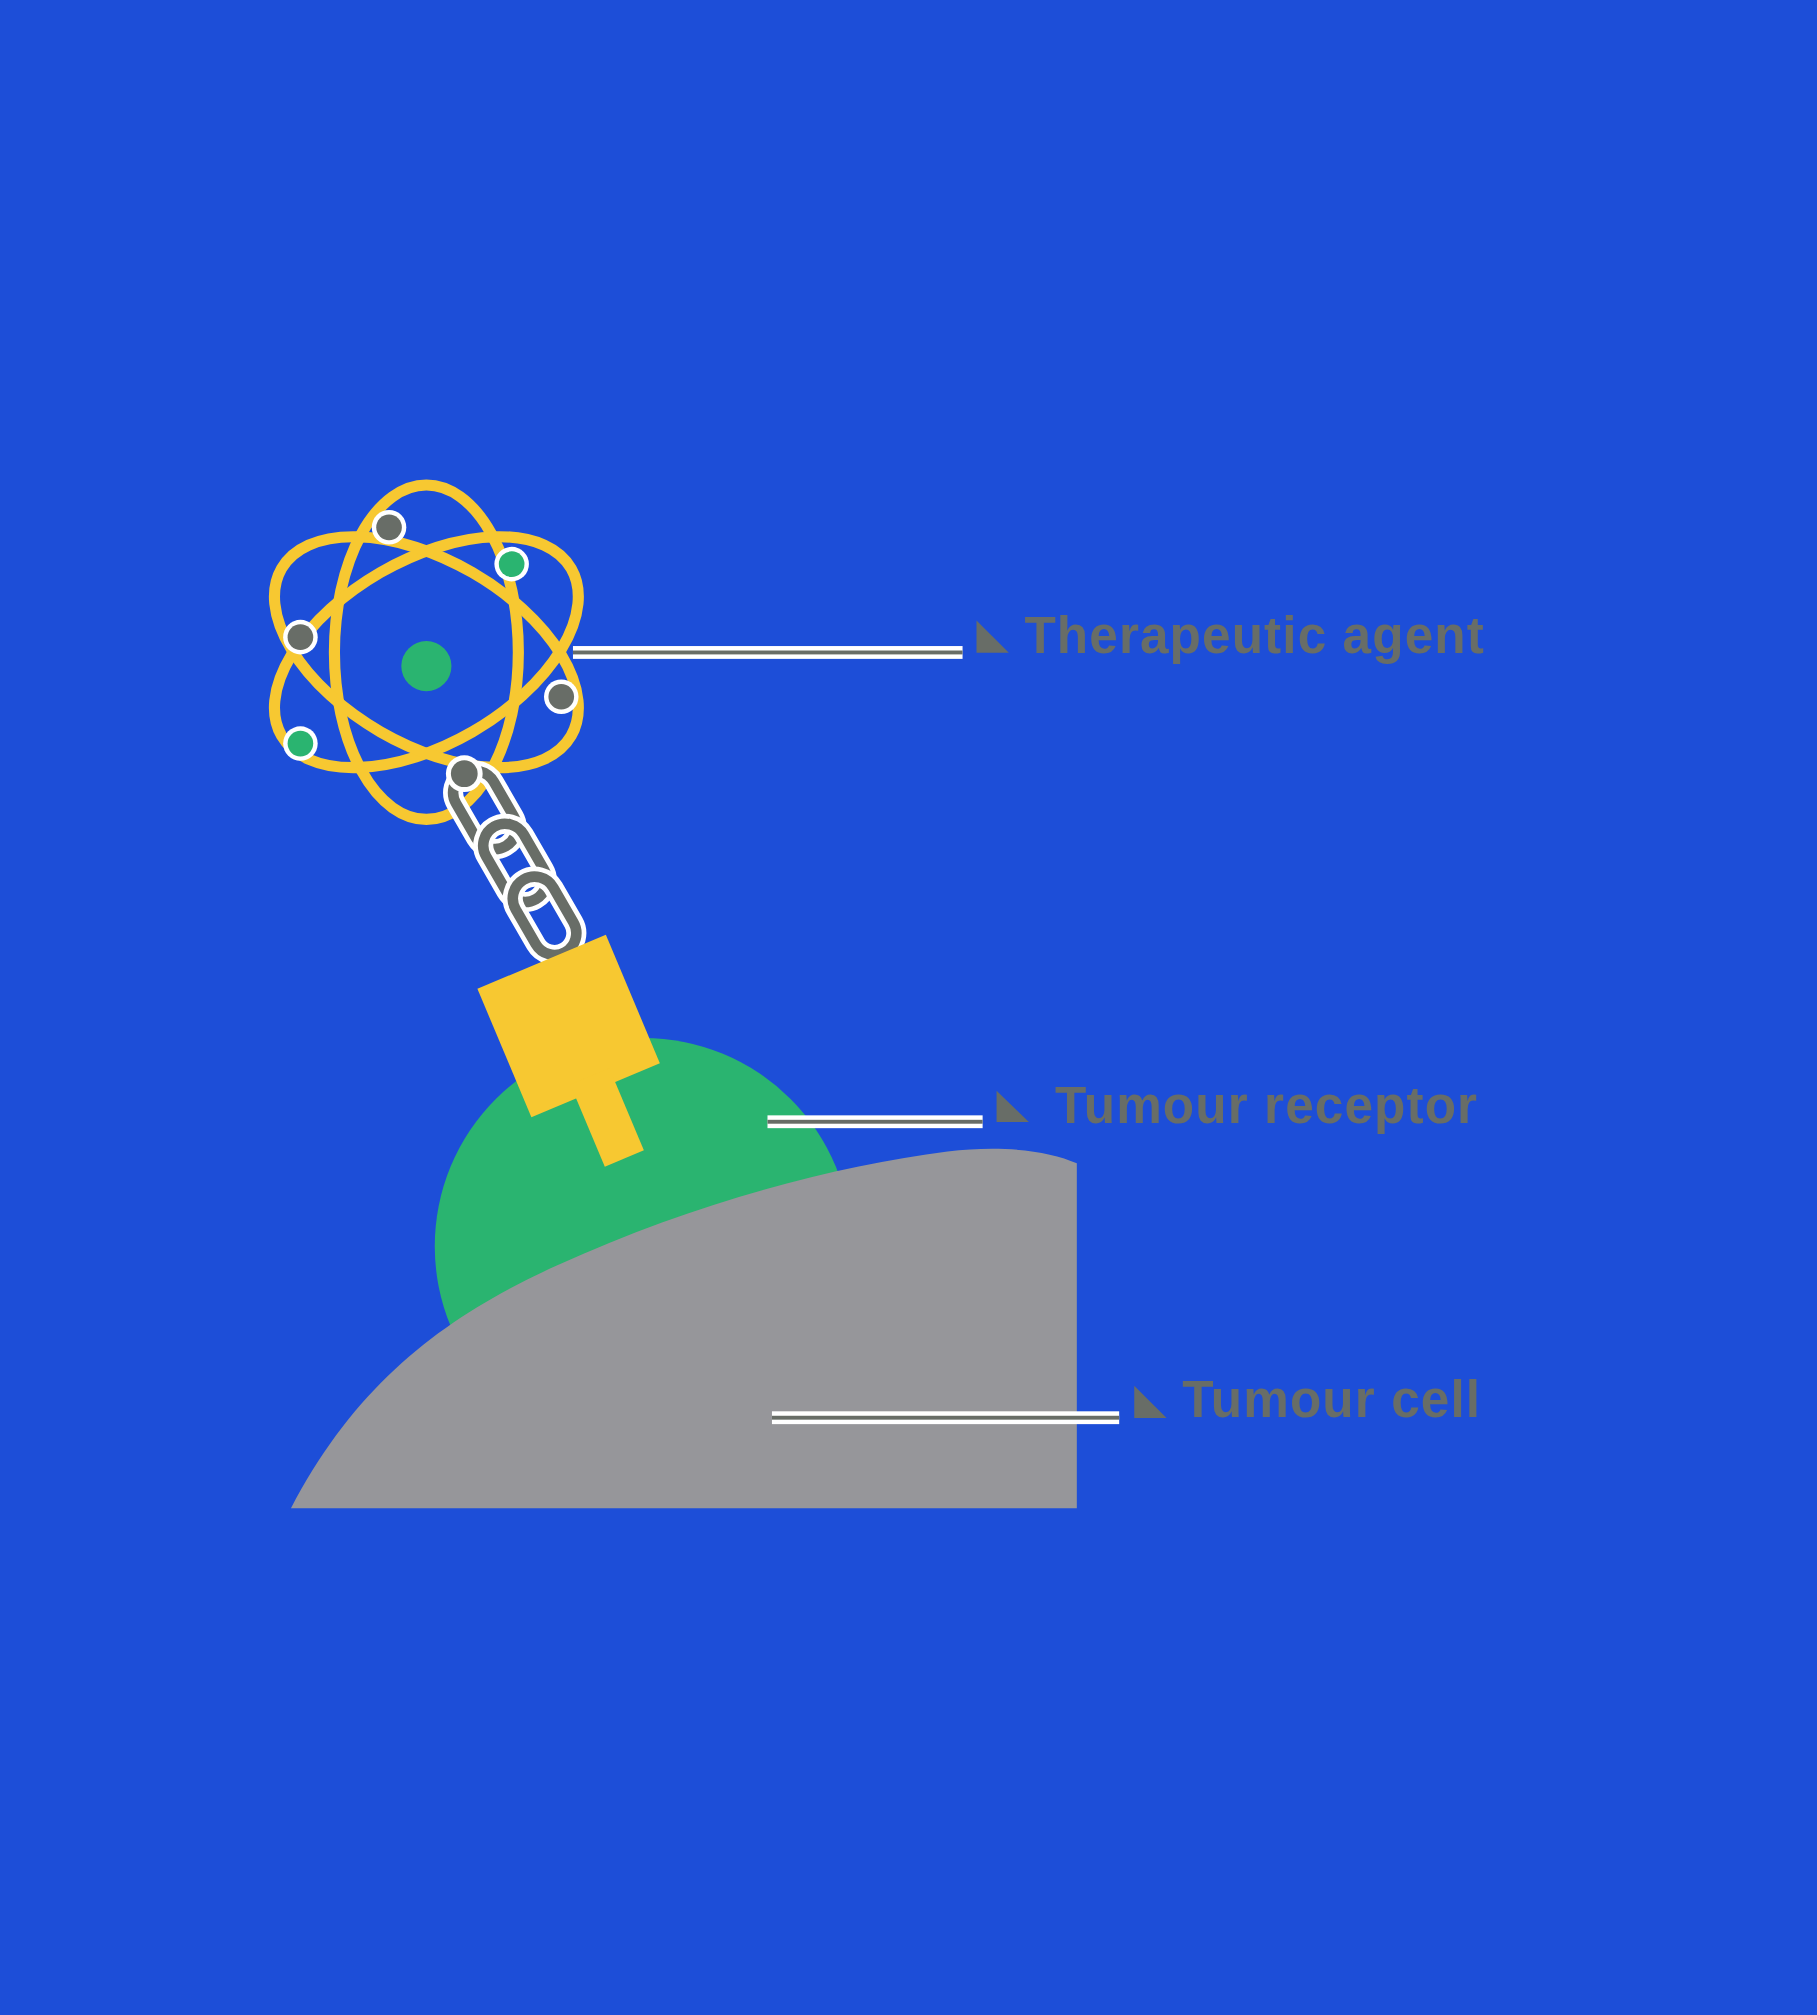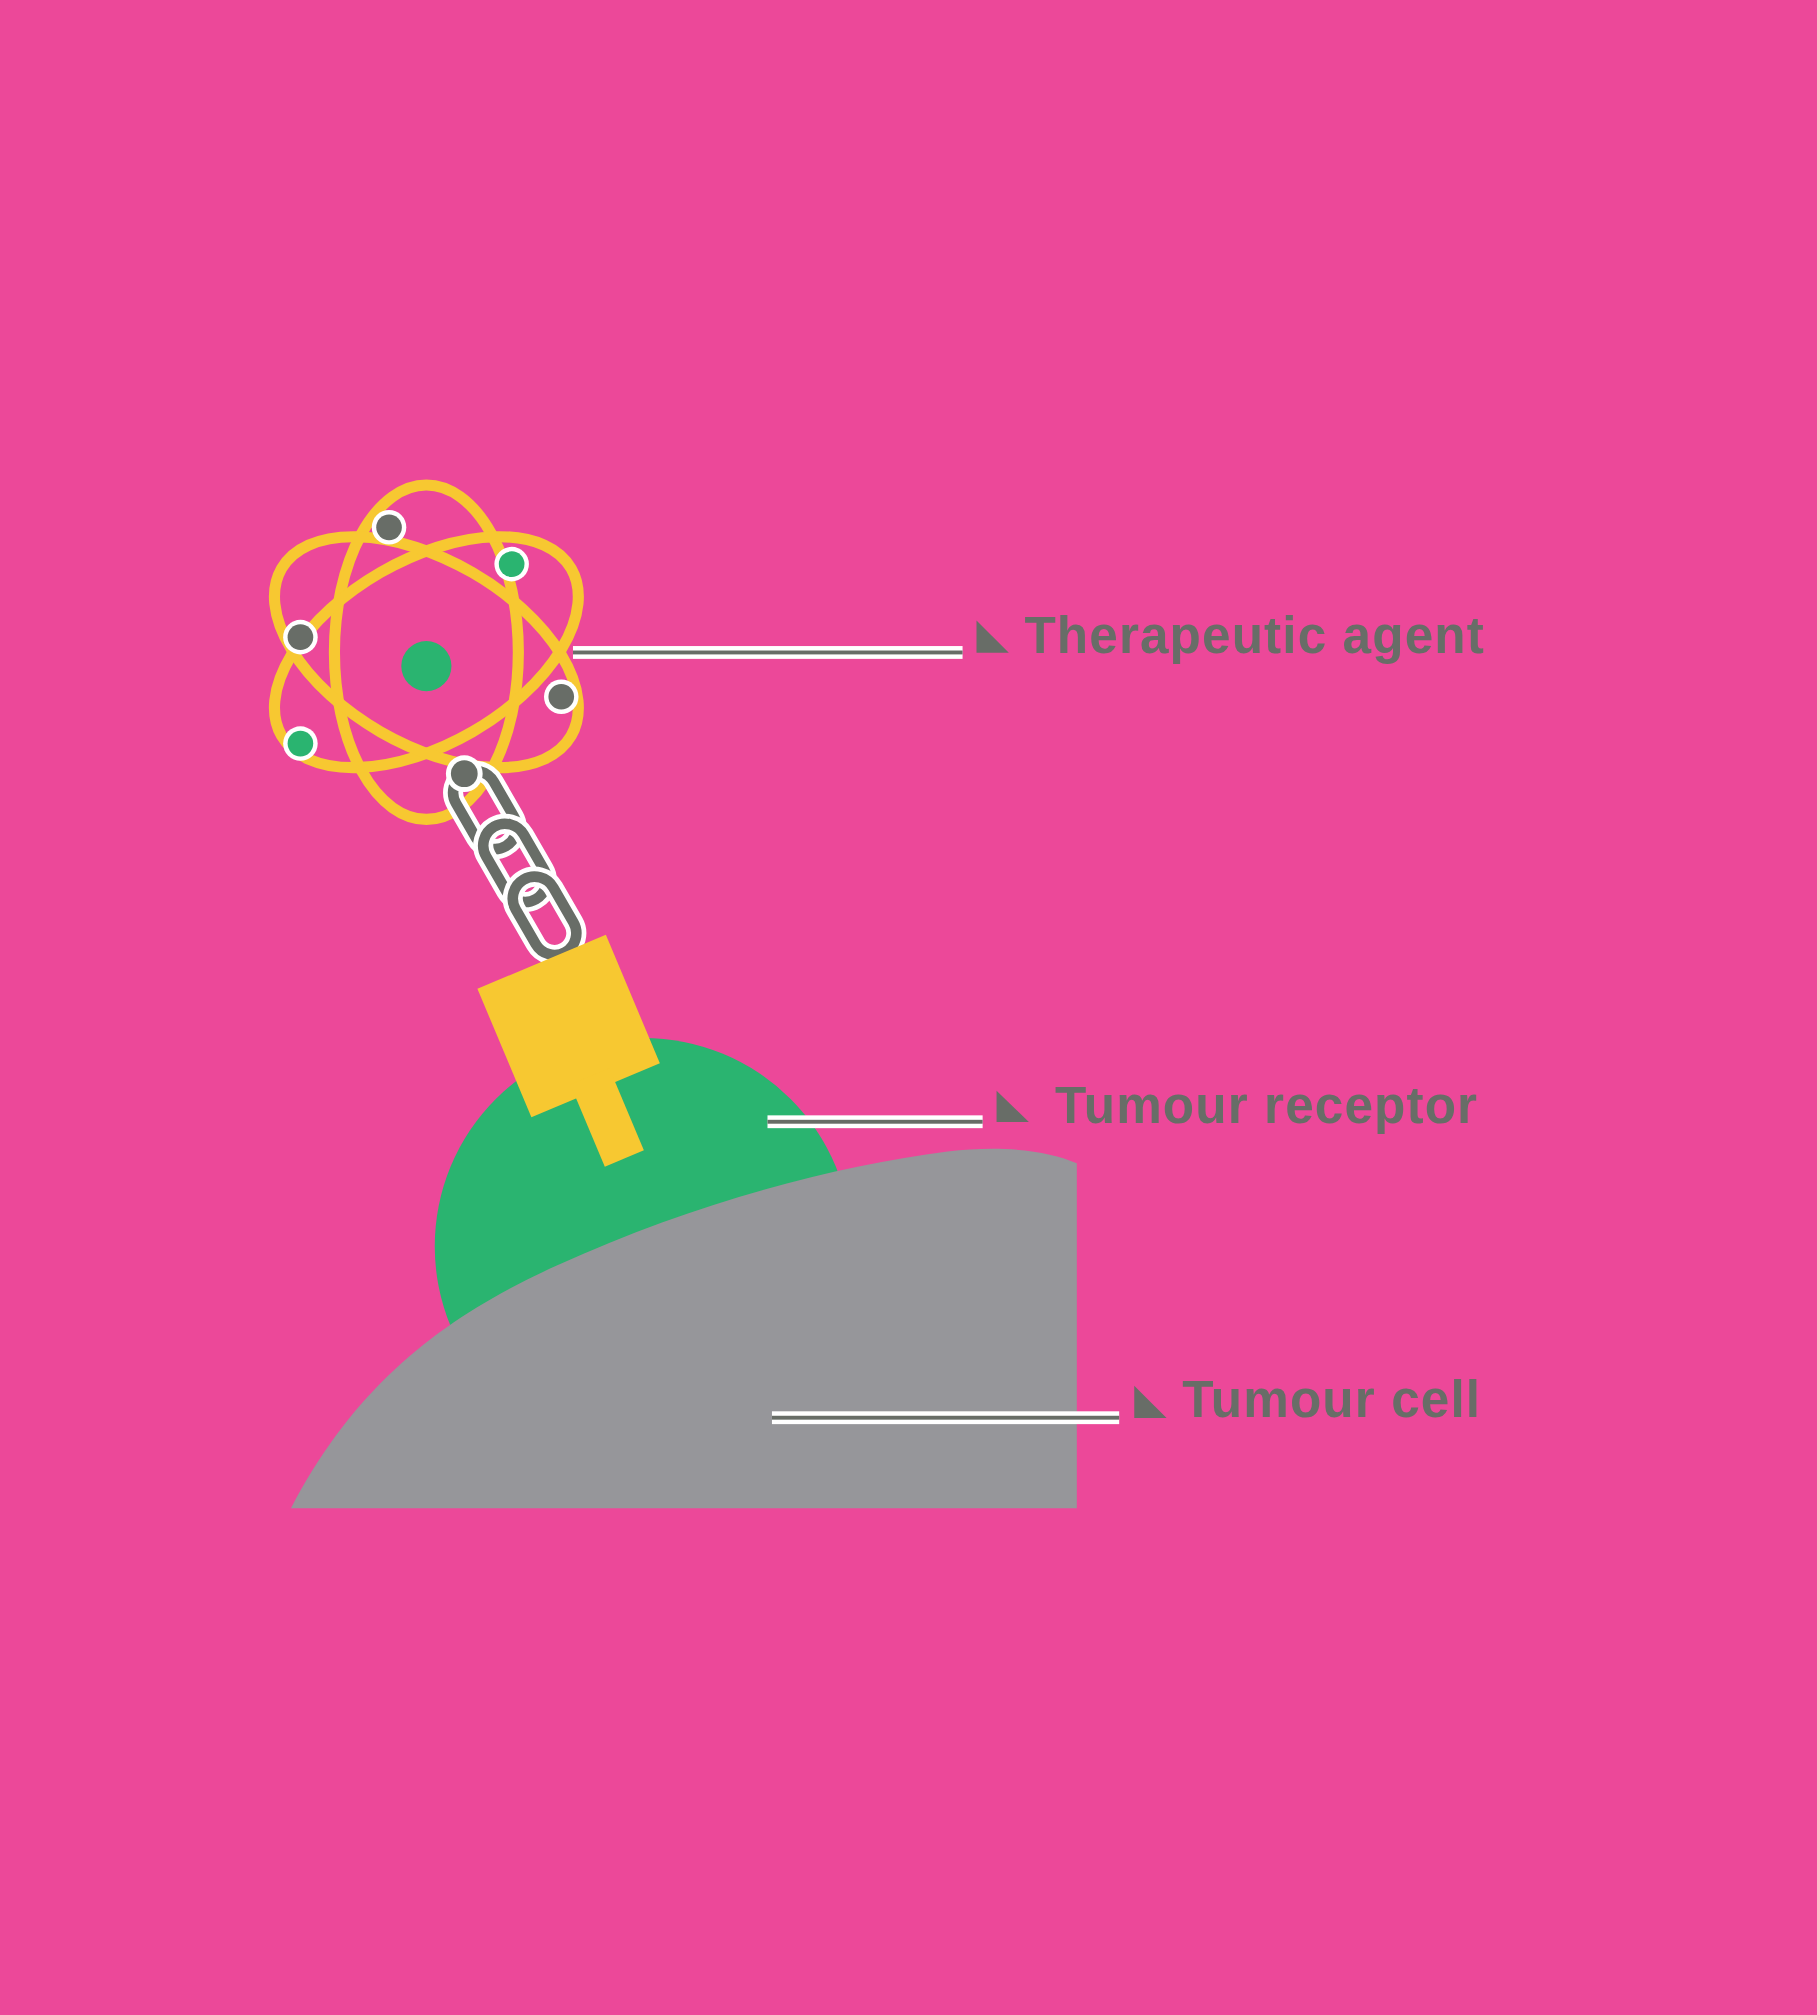--- a/index.html
+++ b/index.html
@@ -6,21 +6,21 @@
     margin: 0;
     padding: 0;
     background: #ffffff;
     width: 1817px;
     height: 2015px;
   }
   .stage {
     position: relative;
     width: 1817px;
     height: 2015px;
-    background: #ec4899;
+    background: #1d4ed8;
     overflow: hidden;
   }
   svg.diagram {
     display: block;
     width: 1817px;
     height: 2015px;
   }
   .label-text {
     font-family: "Liberation Sans", "DejaVu Sans", sans-serif;
     font-weight: bold;

